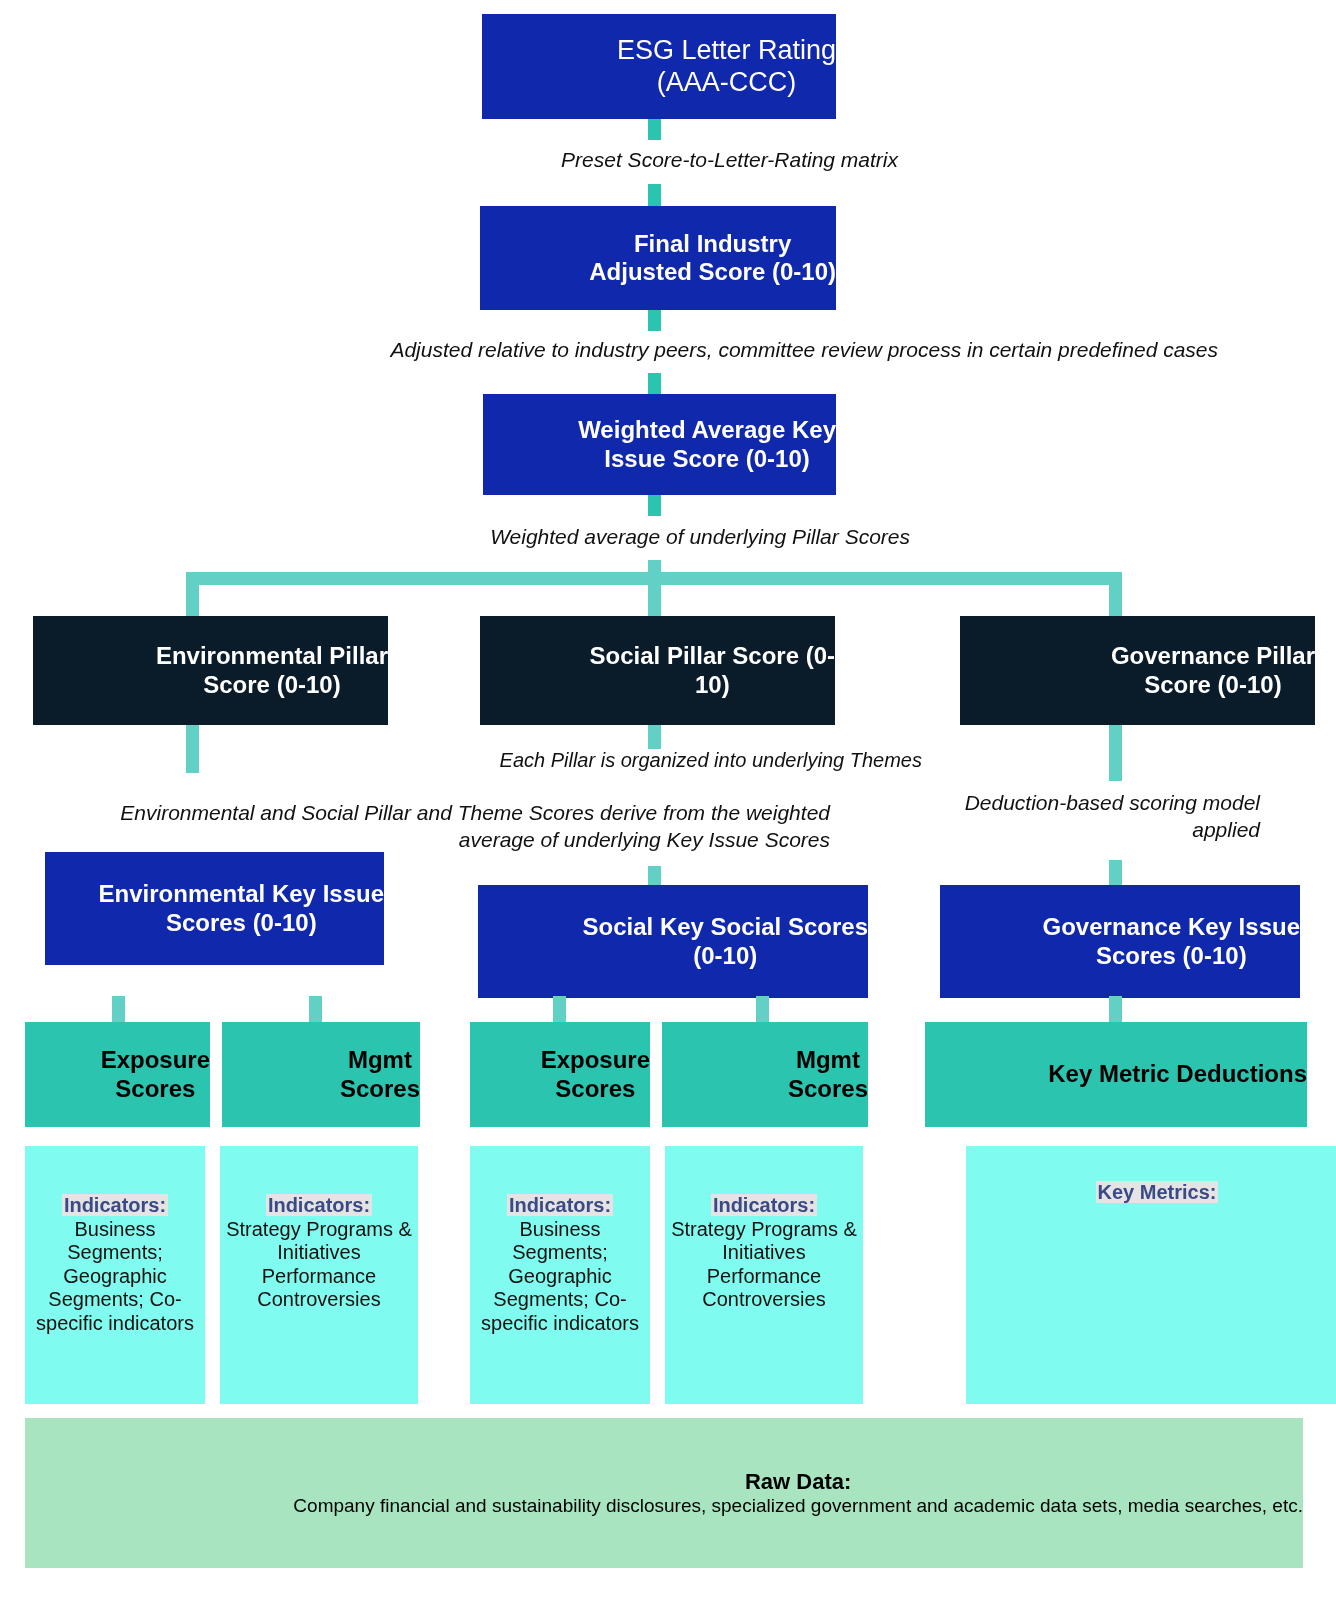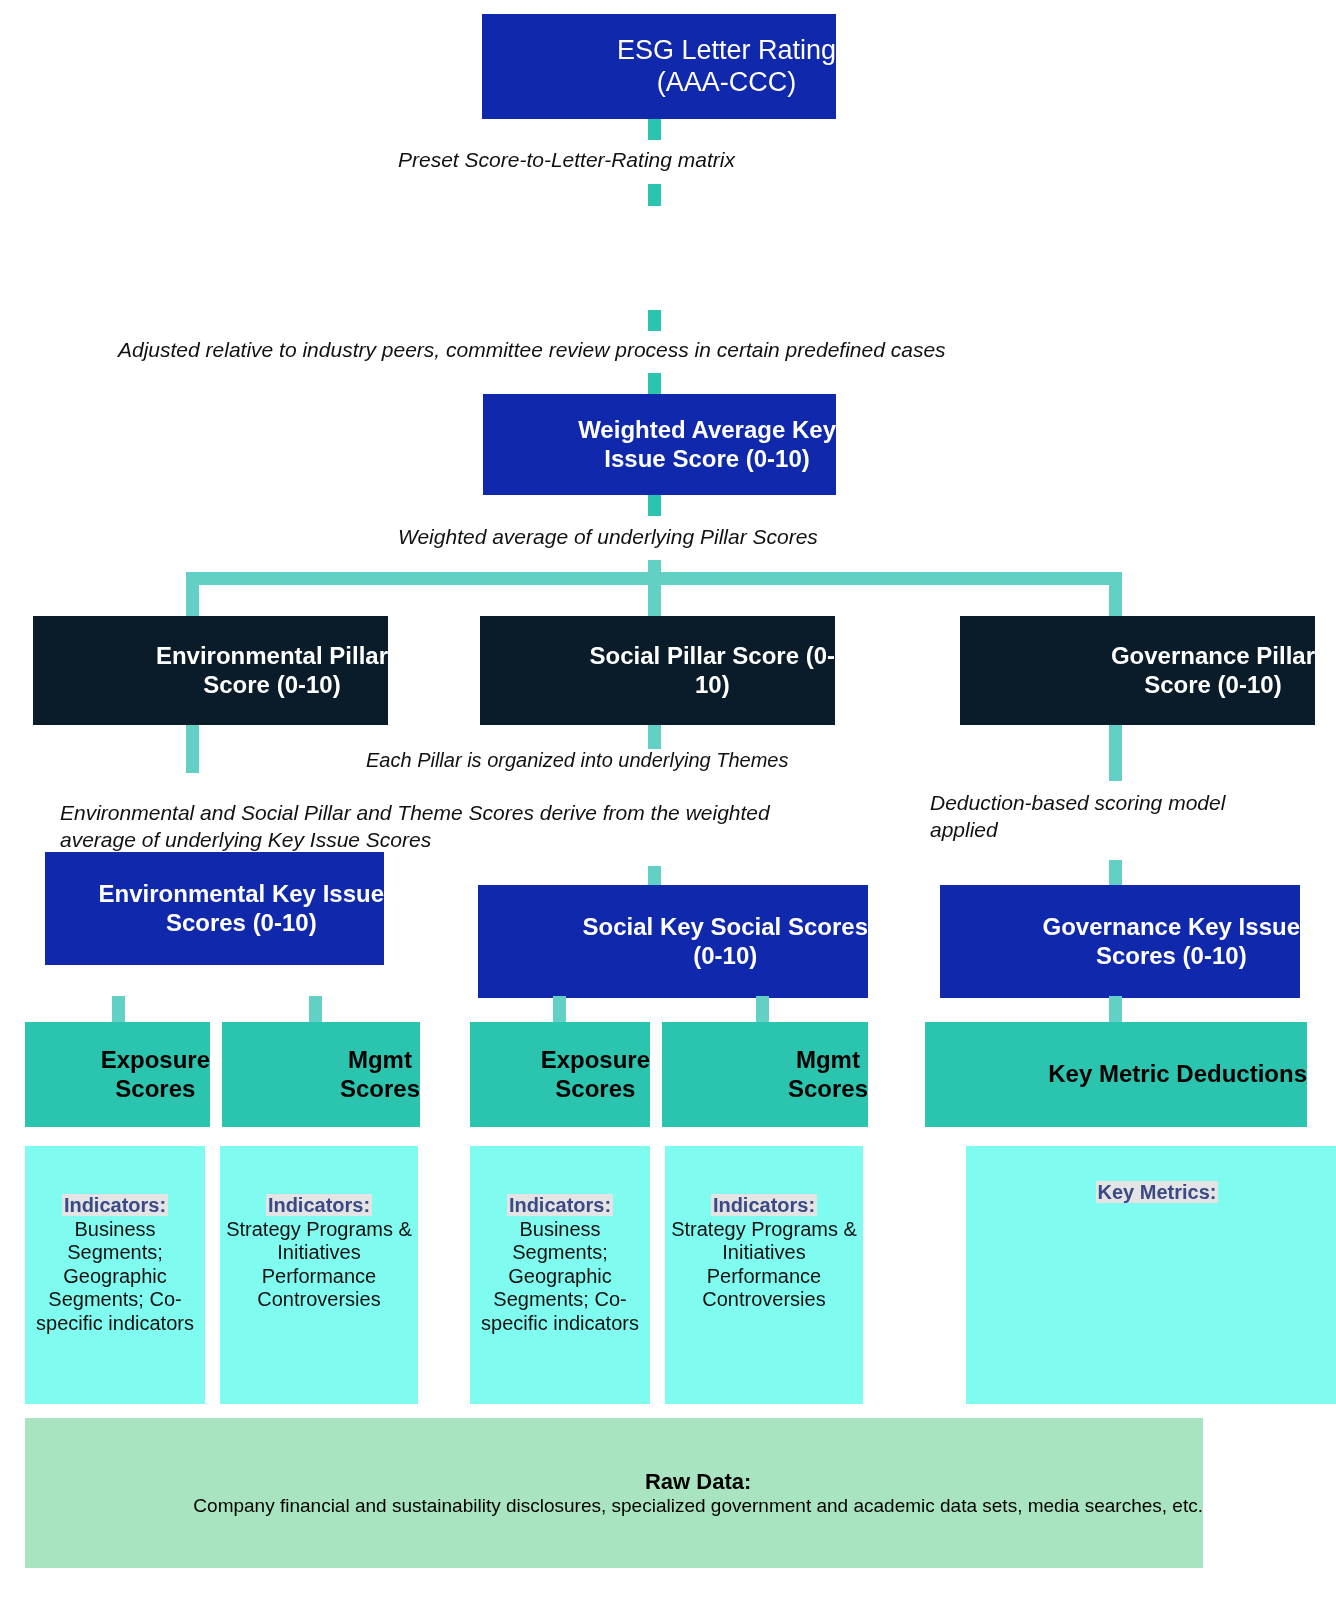--- a/index.html
+++ b/index.html
@@ -69,21 +69,21 @@
   .conn-strong {
     position: absolute;
     background: #2BC4AE;
   }
 
   
   .edge-label {
     position: absolute;
     font-style: italic;
     color: #111111;
-    text-align: left;
+    text-align: right;
     line-height: 1.28;
   }
 
   .cyan-inner {
     width: 100%;
     text-align: center;
   }
   .hl {
     background: #E4E4E4;
     color: #3B4A86;
@@ -109,20 +109,26 @@
     <div>
       <span>ESG Letter Rating</span><br>
       <span>(AAA-CCC)</span>
     </div>
   </div>
 
   <div class="conn-strong" style="left:648px; top:119px; width:13px; height:21px;"></div>
   <div class="edge-label" style="left:398px; top:147px; width:500px; font-size:21px;">Preset Score-to-Letter-Rating matrix</div>
   <div class="conn-strong" style="left:648px; top:184px; width:13px; height:22px;"></div>
 
+  <div class="box box-blue" style="left:480px; top:206px; width:356px; height:104px; font-size:24px;">
+    <div>
+      <span>Final Industry</span><br>
+      <span>Adjusted Score (0-10)</span>
+    </div>
+  </div>
 
   <div class="conn-strong" style="left:648px; top:310px; width:13px; height:21px;"></div>
   <div class="edge-label" style="left:118px; top:337px; width:1100px; font-size:21px;">Adjusted relative to industry peers, committee review process in certain predefined cases</div>
   <div class="conn-strong" style="left:648px; top:373px; width:13px; height:22px;"></div>
 
   <div class="box box-blue" style="left:483px; top:394px; width:353px; height:101px; font-size:24px;">
     <div>
       <span>Weighted Average Key</span><br>
       <span>Issue Score (0-10)</span>
     </div>
@@ -260,20 +266,20 @@
       <span>Strategy Programs &amp; Initiatives Performance Controversies</span>
     </div>
   </div>
 
   <div class="box box-cyan" style="left:966px; top:1146px; width:382px; height:258px; font-size:20px; padding-top:35px;">
     <div class="cyan-inner">
       <span class="hl">Key Metrics:</span><br>
     </div>
   </div>
 
-  <div class="box box-green" style="left:25px; top:1418px; width:1178px; height:150px;">
+  <div class="box box-green" style="left:25px; top:1418px; width:1278px; height:150px;">
     <div>
       <span class="rawdata-title">Raw Data:</span><br>
       <span class="rawdata-body">Company financial and sustainability disclosures, specialized government and academic data sets, media searches, etc.</span>
     </div>
   </div>
 
 </div>
 
 </body></html>

